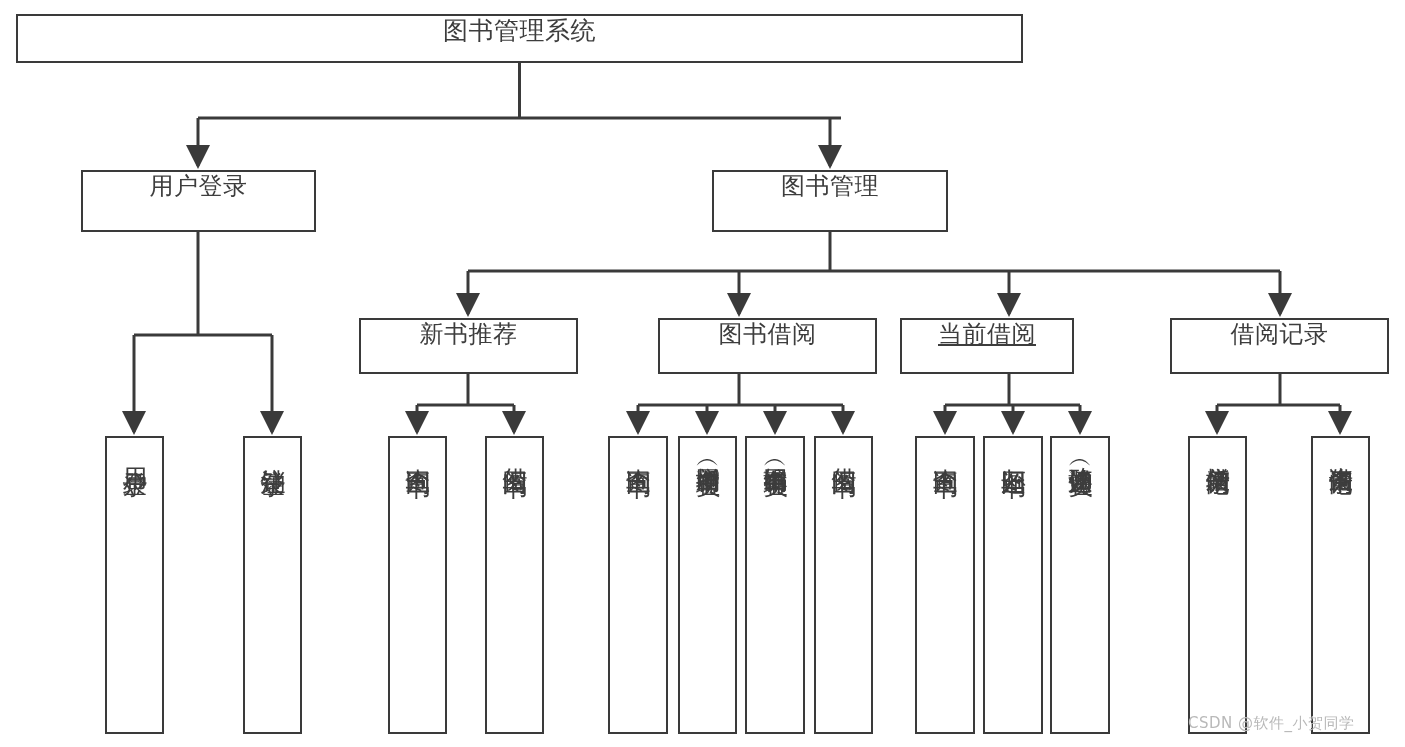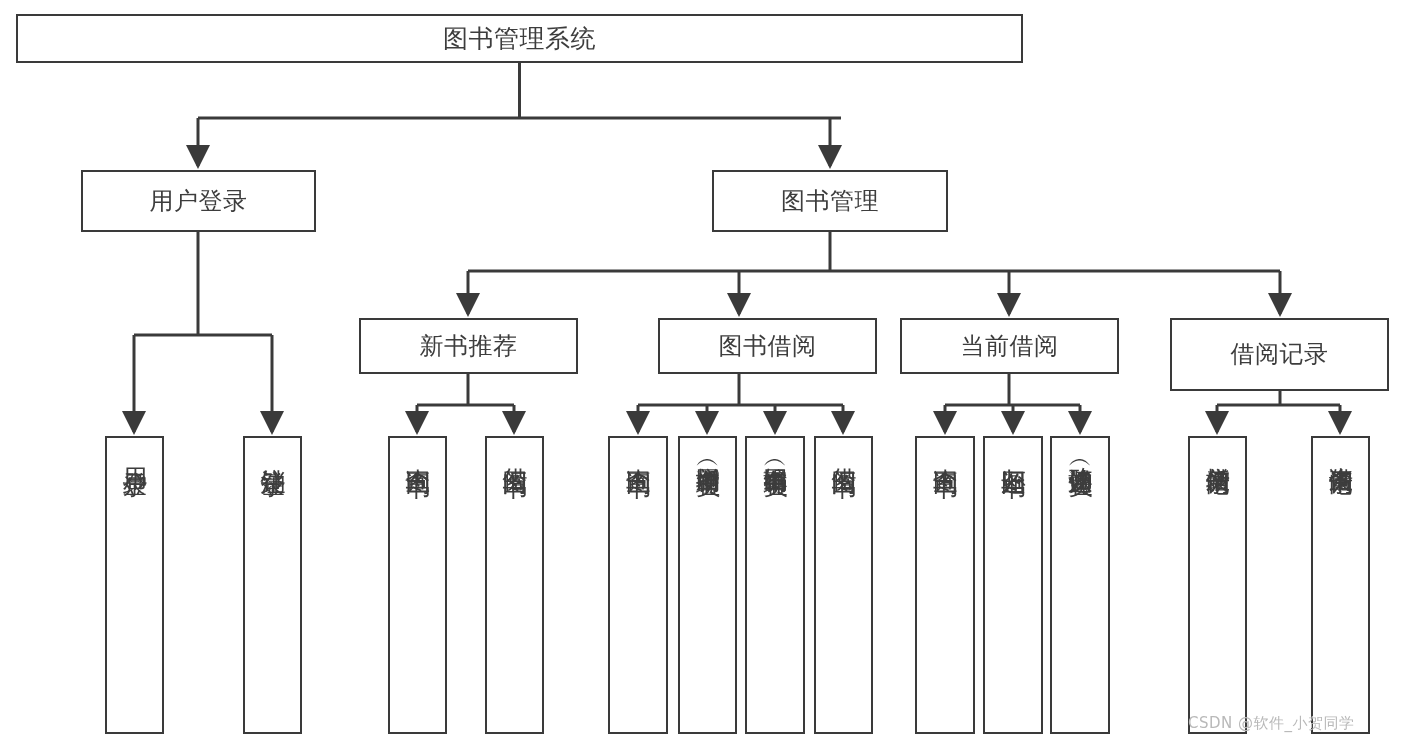--- a/index.html
+++ b/index.html
@@ -21,21 +21,20 @@
     width:1405px;
     height:747px;
     pointer-events:none;
   }
   .node{
     position:absolute;
     box-sizing:border-box;
     background:#ffffff;
     border:2.5px solid #3a3a3a;
     display:flex;
-    align-items:center;
     justify-content:center;
     color:#3d3d3d;
     z-index:2;
   }
   .node .lbl{
     display:block;
     text-align:center;
     line-height:1.18;
     white-space:nowrap;
   }
@@ -141,25 +140,25 @@
   </div>
 
   <div class="node h-node" style="left:712px; top:170px; width:236px; height:62px;">
     <span class="lbl">图书管理</span>
   </div>
 
   <div class="node h-node" style="left:630px; top:318px; width:219px; height:56px;margin-left:28px;">
     <span class="lbl">图书借阅</span>
   </div>
 
-  <div class="node h-node" style="left:900px; top:318px; width:219px; height:56px;">
+  <div class="node h-node" style="left:900px; top:318px; width:174px; height:56px;text-decoration:underline;">
     <span class="lbl">当前借阅</span>
   </div>
 
-  <div class="node h-node" style="left:1170px; top:318px; width:219px; height:73px;">
+  <div class="node h-node" style="left:1170px; top:318px; width:219px; height:56px;">
     <span class="lbl">借阅记录</span>
   </div>
 
   <div class="node v-node" style="left:105px; top:436px; width:59px; height:298px;">
     <span class="lbl">用户登录</span>
   </div>
 
   <div class="node v-node" style="left:243px; top:436px; width:59px; height:298px;">
     <span class="lbl">注销登录</span>
   </div>

